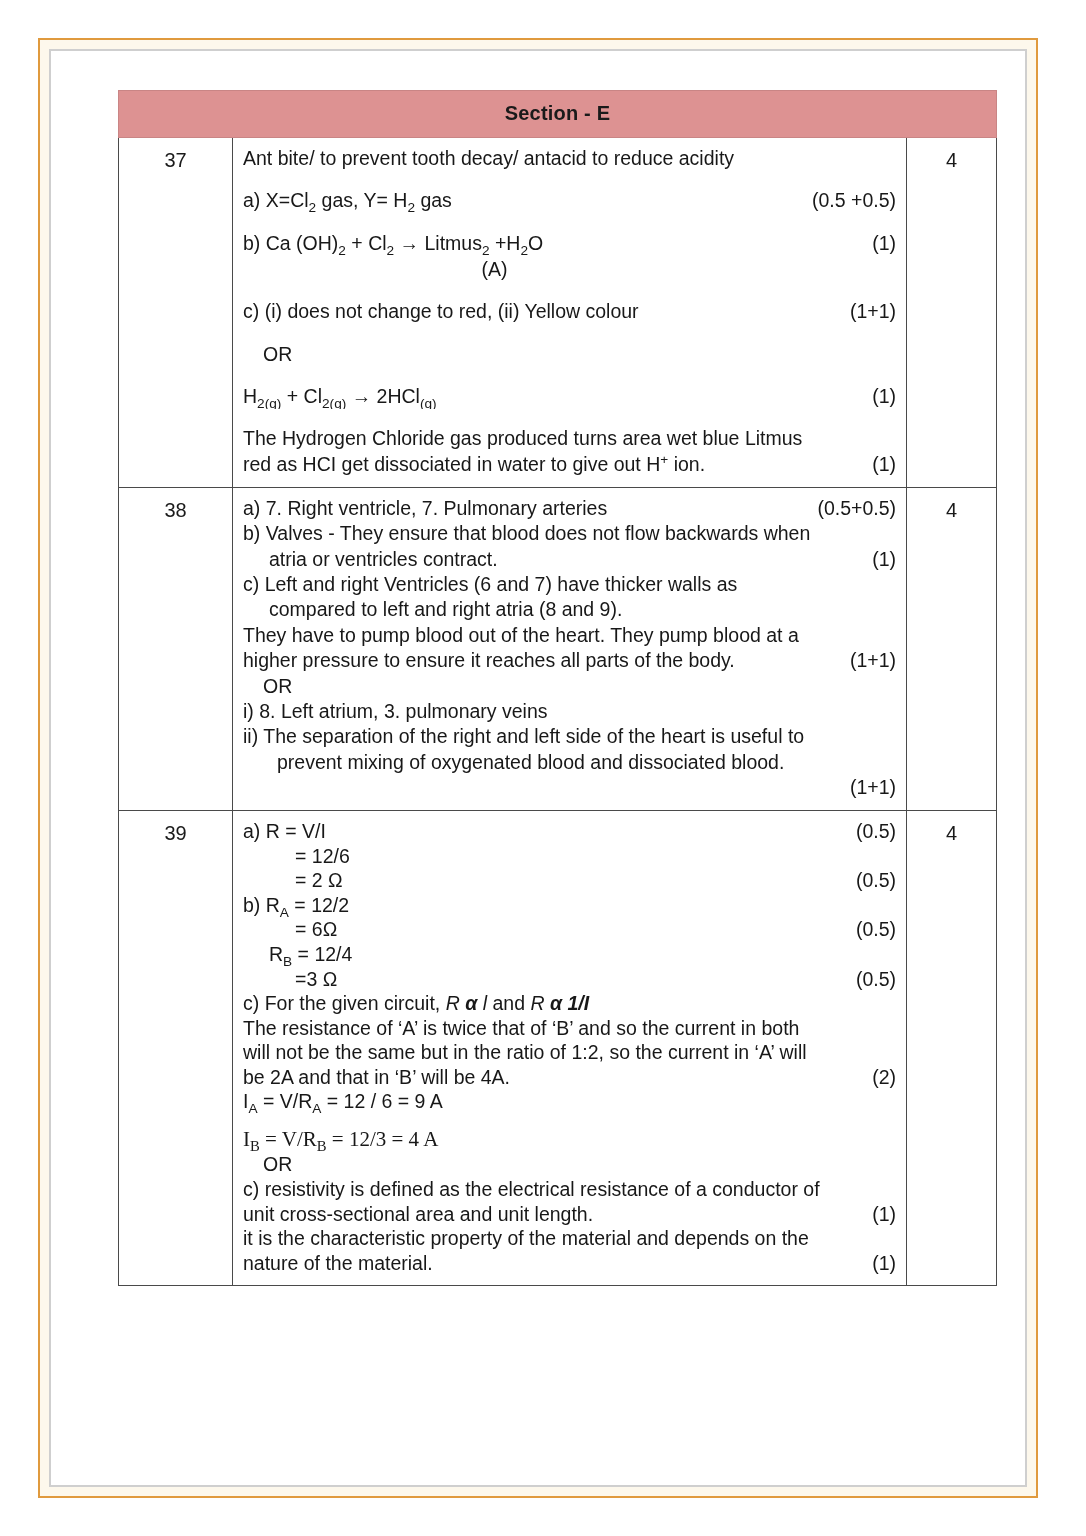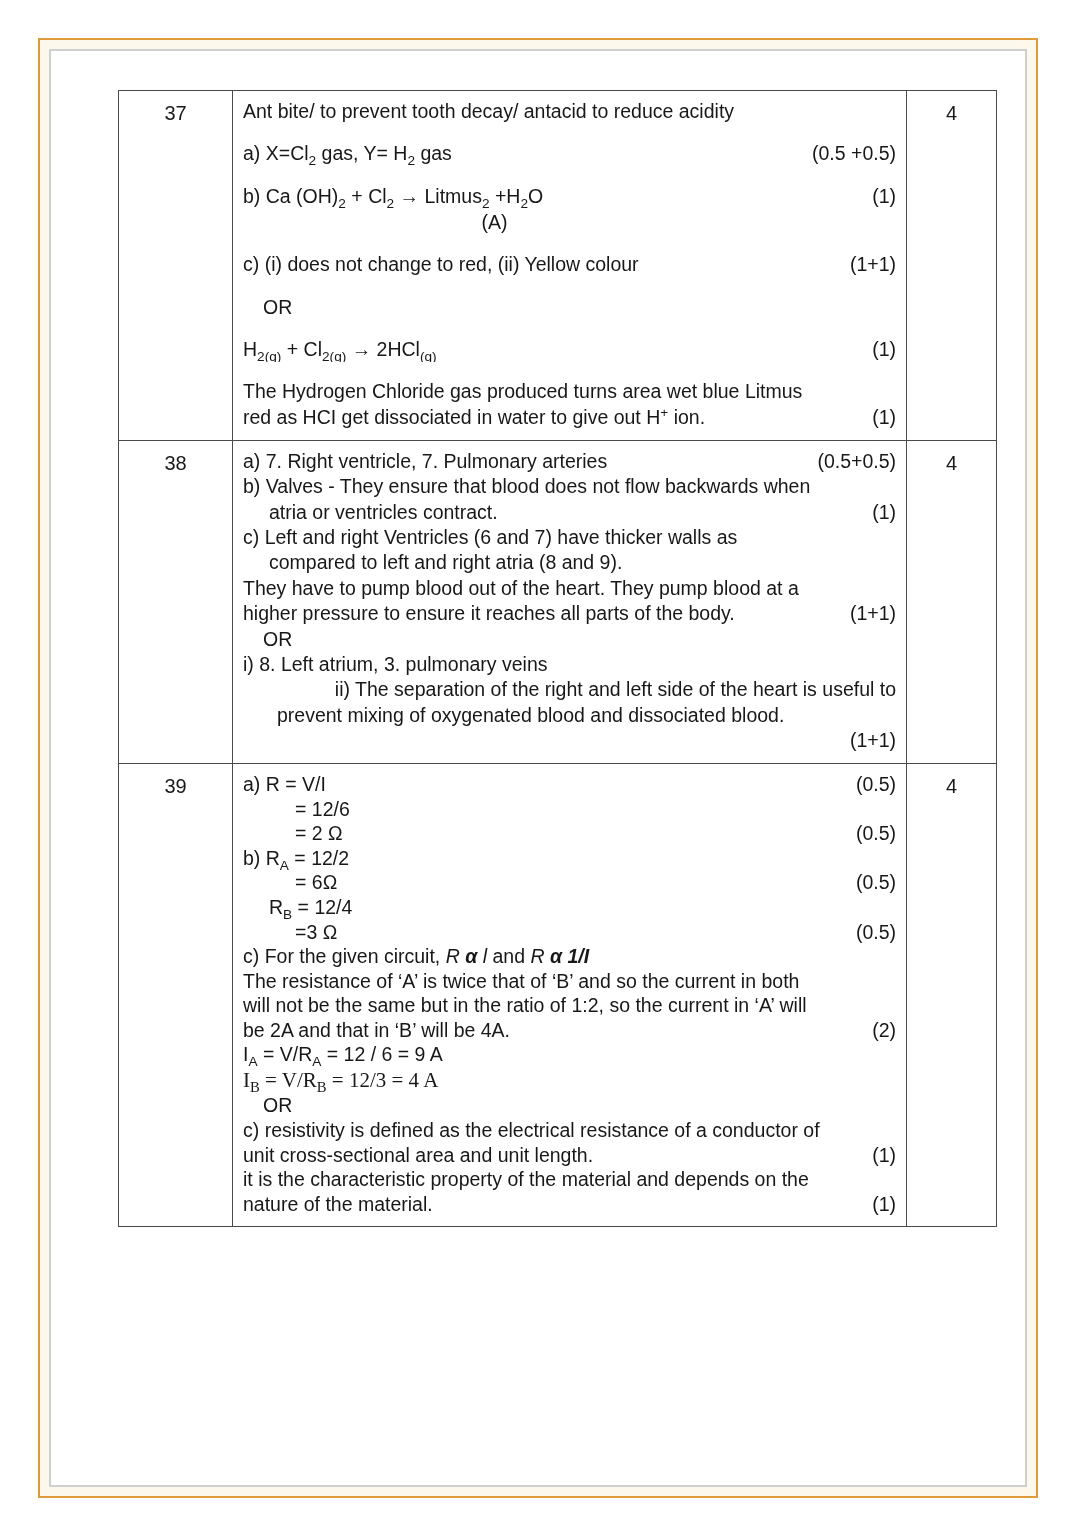--- a/index.html
+++ b/index.html
@@ -95,47 +95,49 @@
   .ctr  { display: block; text-align: center; padding-right: 150px; }
   .or {
     display: block;
     font-weight: normal;
     padding-left: 20px;
   }
   .hang-ii {
     display: block;
     padding-left: 34px;
     text-indent: -34px;
-    text-align: right;
   }
   sub { font-size: 0.70em; line-height: 0; }
   sup { font-size: 0.70em; line-height: 0; }
   .it { font-style: italic; }
   .bit { font-style: italic; font-weight: bold; }
-  .serif { font-family: "Liberation Serif", serif; font-size: 21px; }
+  .serif { font-family: "Liberation Serif", serif; font-size: 21px; margin-top: 12px; }
   .q38 .body-cell { line-height: 1.30; }
   .q39 .body-cell { line-height: 1.26; }
   .blockrow { display: block; overflow: hidden; }
 </style>
 </head>
 <body>
 
 <div class="page-frame">
   <div class="page-frame-inner"></div>
 </div>
 
 <div class="sheet">
   <table class="akey">
     <colgroup>
       <col class="c-num">
         <col class="c-body">
         <col class="c-marks">
     </colgroup>
     <tbody>
 
+      <tr>
+        <td class="section-head" colspan="3">Section - E</td>
+      </tr>
 
       <tr>
         <td class="qnum">37</td>
         <td class="body-cell">
 
           <span class="ln blockrow">
             <span>Ant bite/ to prevent tooth decay/ antacid to reduce acidity</span>
           </span>
 
           <span class="ln sp blockrow">

